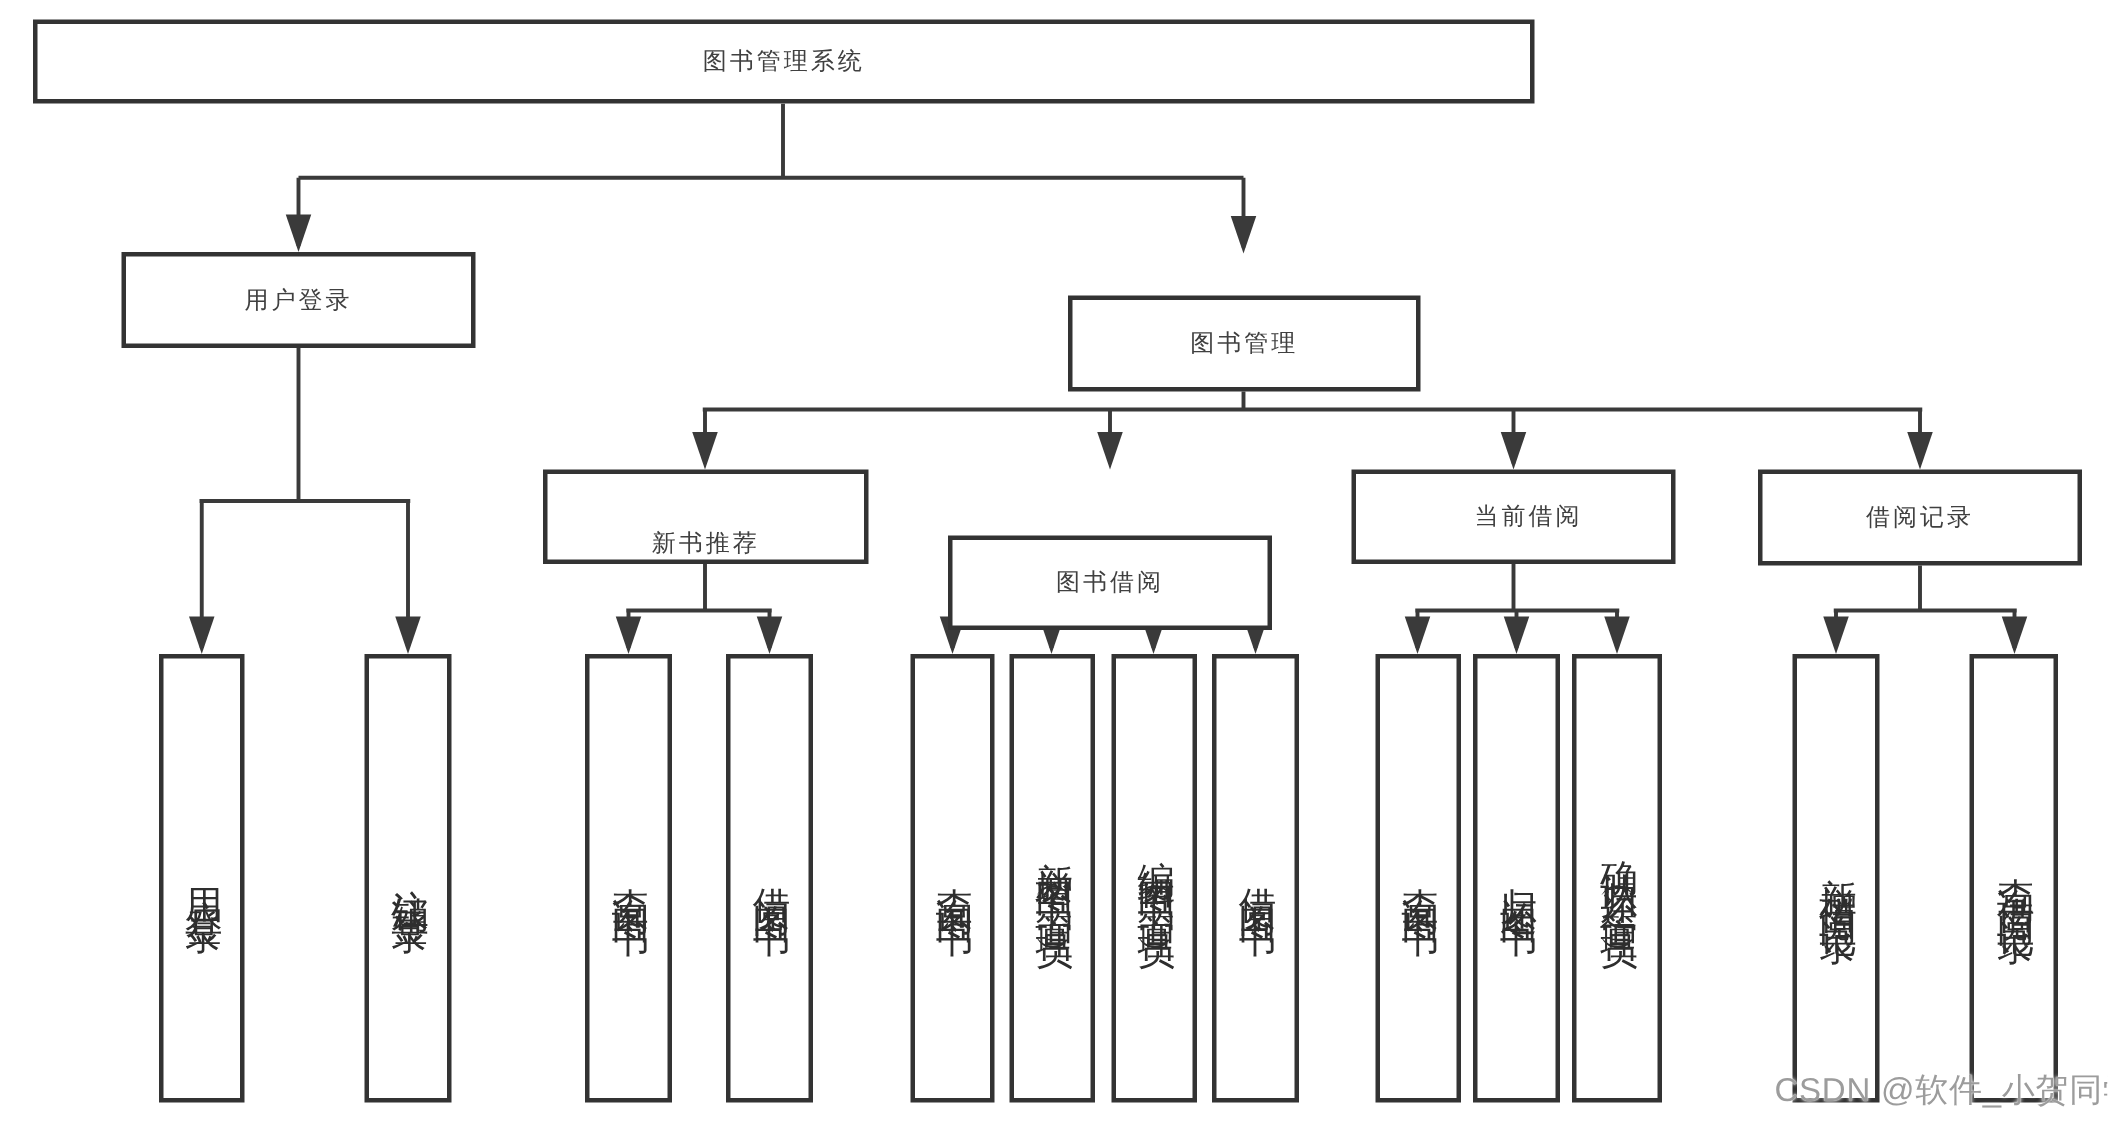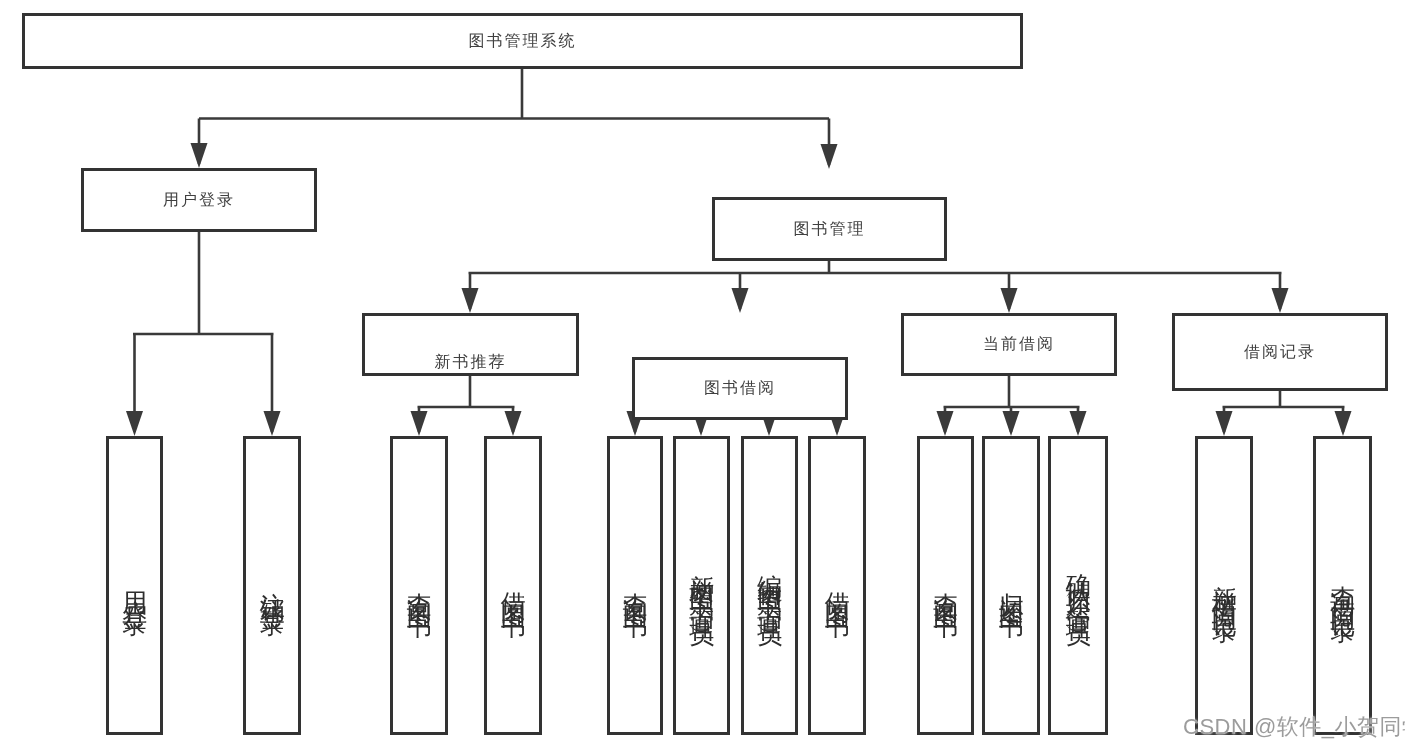--- a/index.html
+++ b/index.html
@@ -139,21 +139,21 @@
 
   <div class="node" style="left:362px; top:313px; width:217px; height:63px;align-items:flex-end;">
     <span class="hlabel">新书推荐</span>
   </div>
   <div class="node" style="left:632px; top:313px; width:216px; height:63px;margin-top:44px;">
     <span class="hlabel">图书借阅</span>
   </div>
   <div class="node" style="left:901px; top:313px; width:216px; height:63px;padding-left:20px;">
     <span class="hlabel">当前借阅</span>
   </div>
-  <div class="node" style="left:1172px; top:313px; width:216px; height:78px;">
+  <div class="node" style="left:1172px; top:313px; width:216px; height:64px;">
     <span class="hlabel">借阅记录</span>
   </div>
 
   <div class="leaf" style="left:106px; width:57px;">
     <span class="vlabel">用户登录</span>
   </div>
   <div class="leaf" style="left:243px; width:58px;">
     <span class="vlabel">注销登录</span>
   </div>
 

